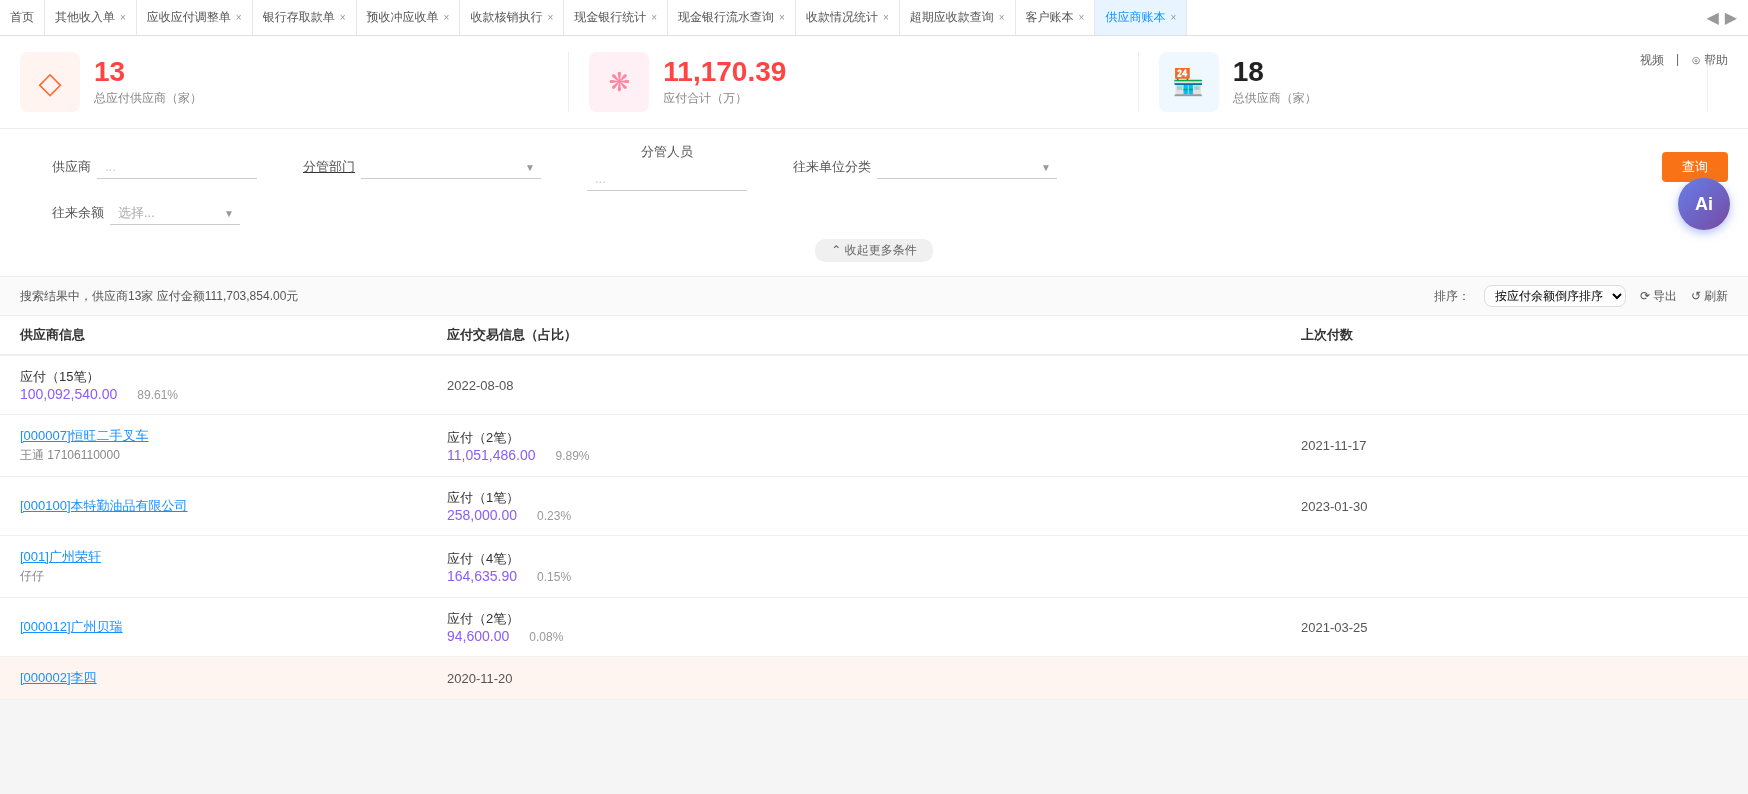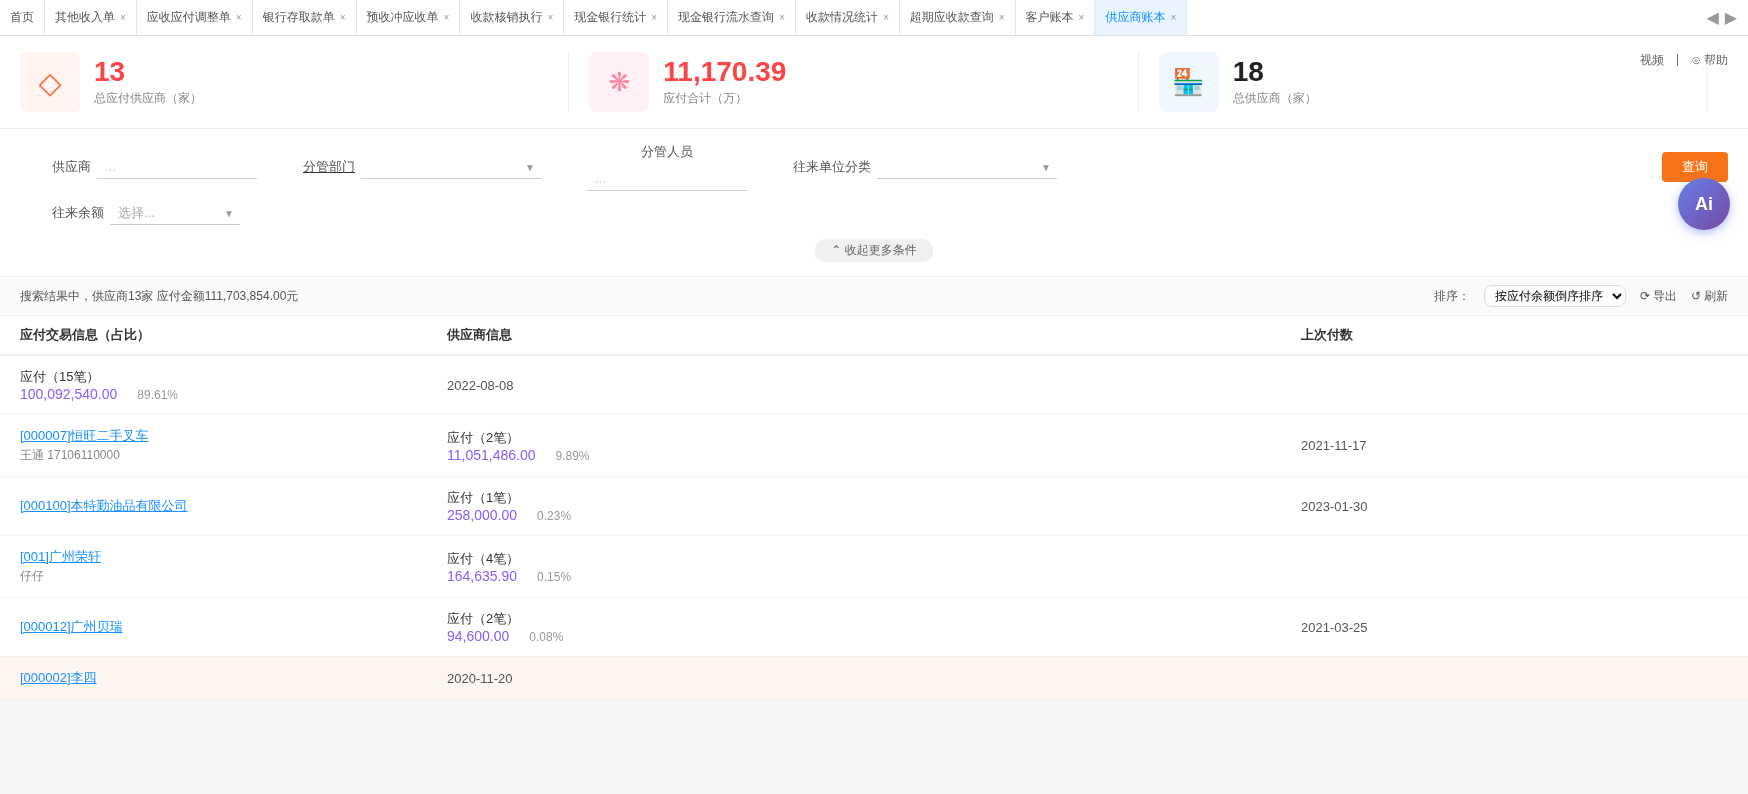--- a/index.html
+++ b/index.html
@@ -237,22 +237,22 @@
     </span>
     <span class="action-btn">
       <span>↺</span>
       <span>刷新</span>
     </span>
   </div>
 </div>
 
 <div class="table-wrap">
   <div class="table-header">
+    <span>供应商信息</span>
     <span>应付交易信息（占比）</span>
-    <span>供应商信息</span>
     <span>上次付数</span>
   </div>
   <div id="table-body">
       <div class="table-row">
         <div>
           <div class="tx-label">应付（15笔）</div>
           <div style="display: flex; align-items: baseline;">
             <span class="tx-amount">100,092,540.00</span>
             <span class="tx-percent">89.61%</span>
           </div>

